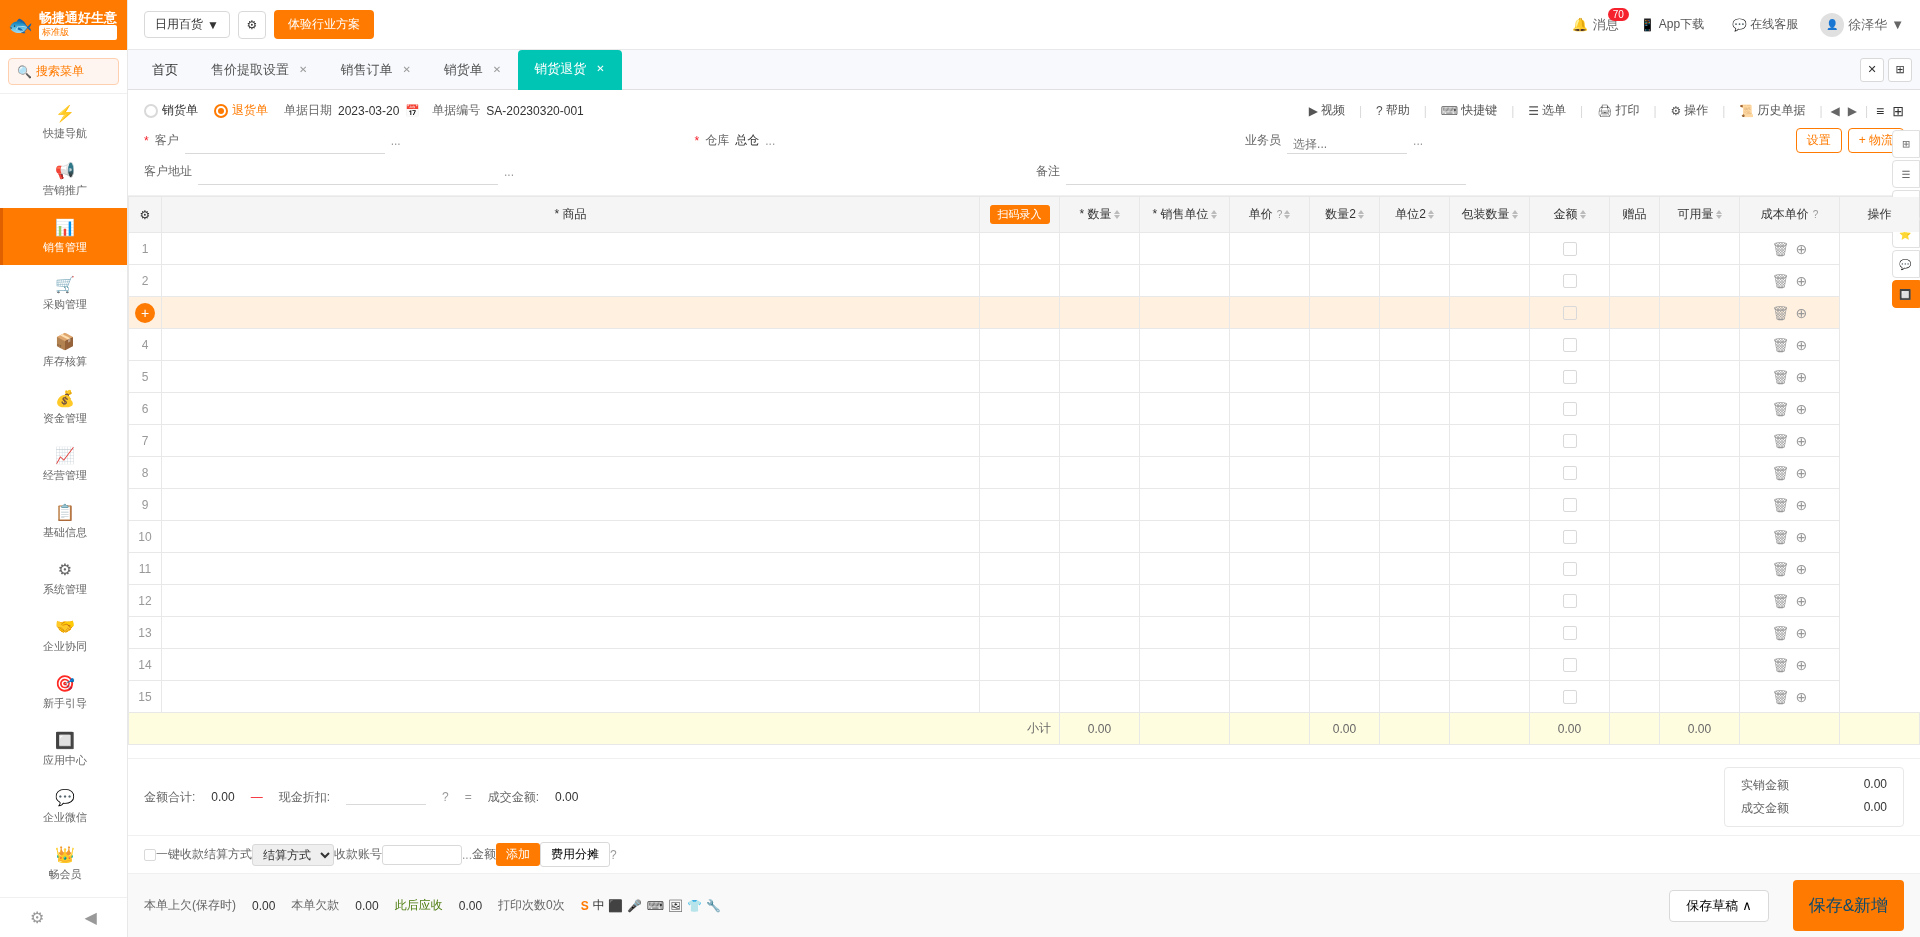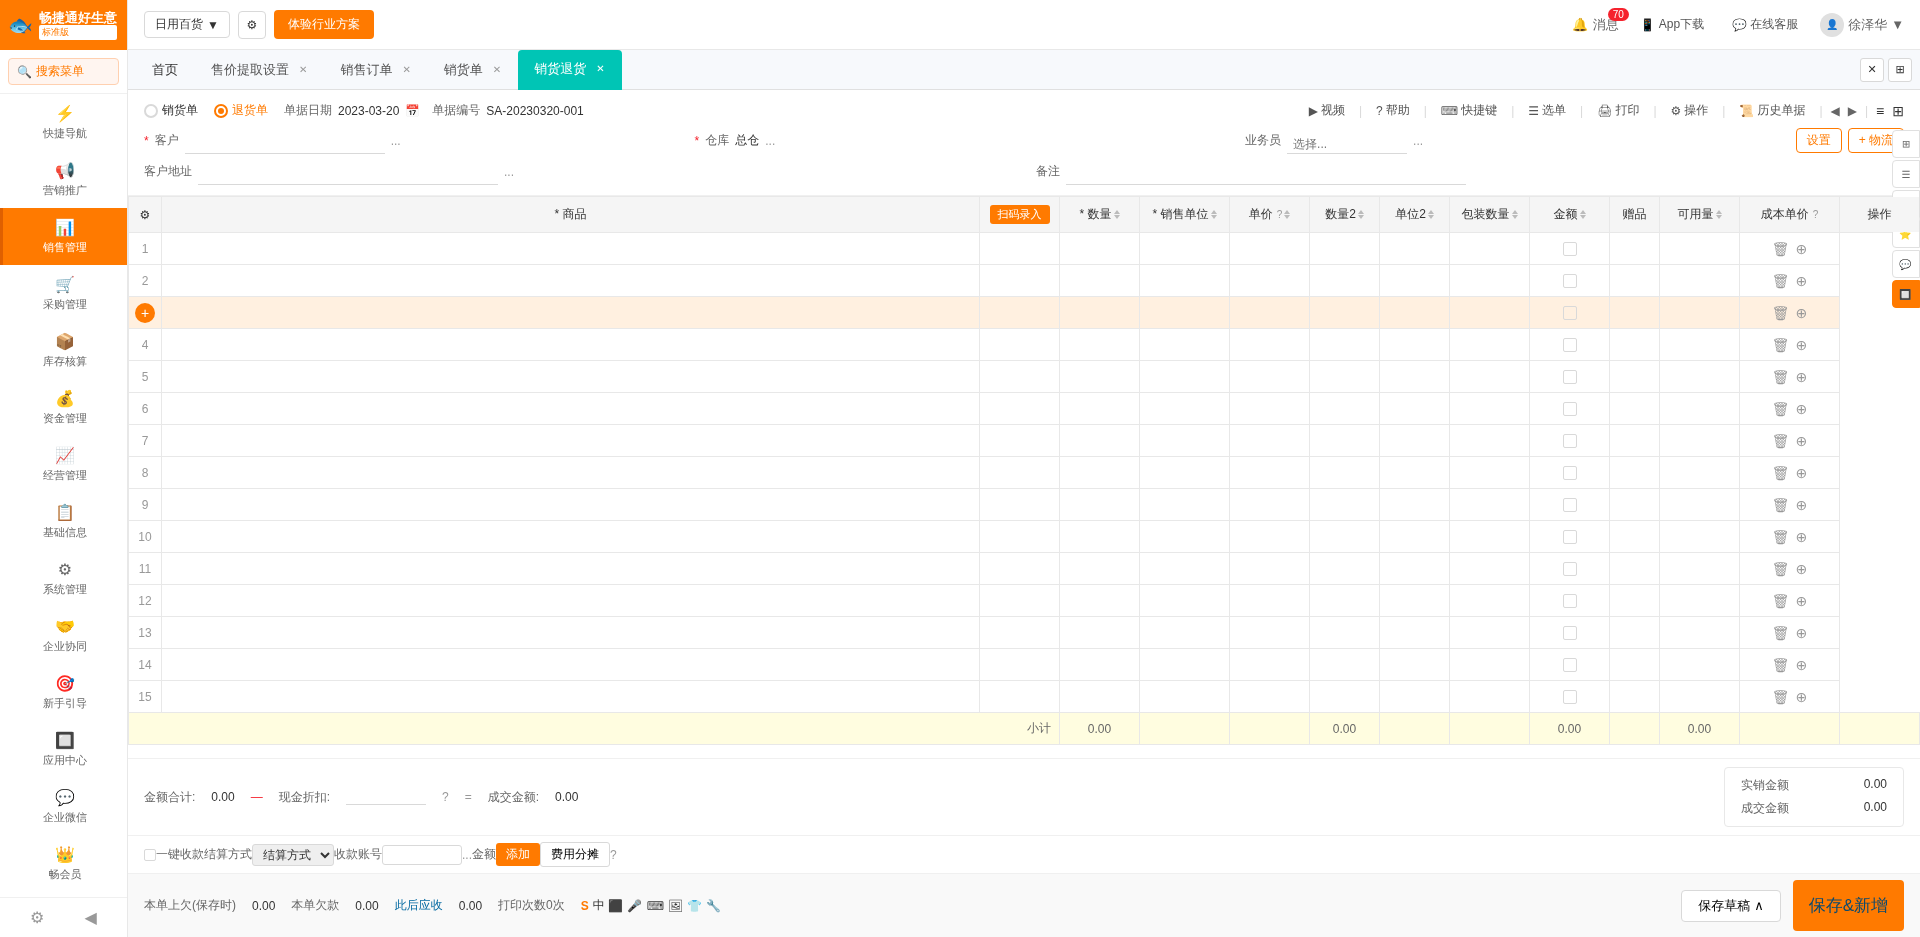--- a/index.html
+++ b/index.html
@@ -889,35 +889,35 @@
         <button class="fee-btn">费用分摊</button>
         <span style="color:#999;cursor:pointer;">?</span>
       </div>
 
       <div style="padding:6px 16px;border-top:1px solid #f0f0f0;display:flex;align-items:center;justify-content:space-between;flex-shrink:0;background:#f9f9f9;">
         <div style="display:flex;align-items:center;gap:16px;">
           <span style="color:#666;">本单上欠(保存时)</span>
           <span style="font-weight:500;">0.00</span>
           <span style="color:#666;">本单欠款</span>
           <span style="font-weight:500;">0.00</span>
-          <span style="color:#0369a1;">此后应收</span>
+          <span style="color:#4d7c0f;">此后应收</span>
           <span style="font-weight:500;">0.00</span>
           <span style="color:#666;">打印次数0次</span>
           <div style="display:flex;gap:4px;align-items:center;">
             <span style="color:#ff7a00;font-weight:bold;">S</span>
             <span>中</span>
             <span>⬛</span>
             <span>🎤</span>
             <span>⌨</span>
             <span>🖼</span>
             <span>👕</span>
             <span>🔧</span>
           </div>
         </div>
-        <div style="display:flex;gap:12px;align-items:center;">
+        <div style="display:flex;gap:24px;align-items:center;">
           <button class="save-draft-btn">
             <span>保存草稿</span>
             <span>∧</span>
           </button>
           <button class="save-new-btn">
             <span>保存&amp;新增</span>
           </button>
         </div>
       </div>
 

